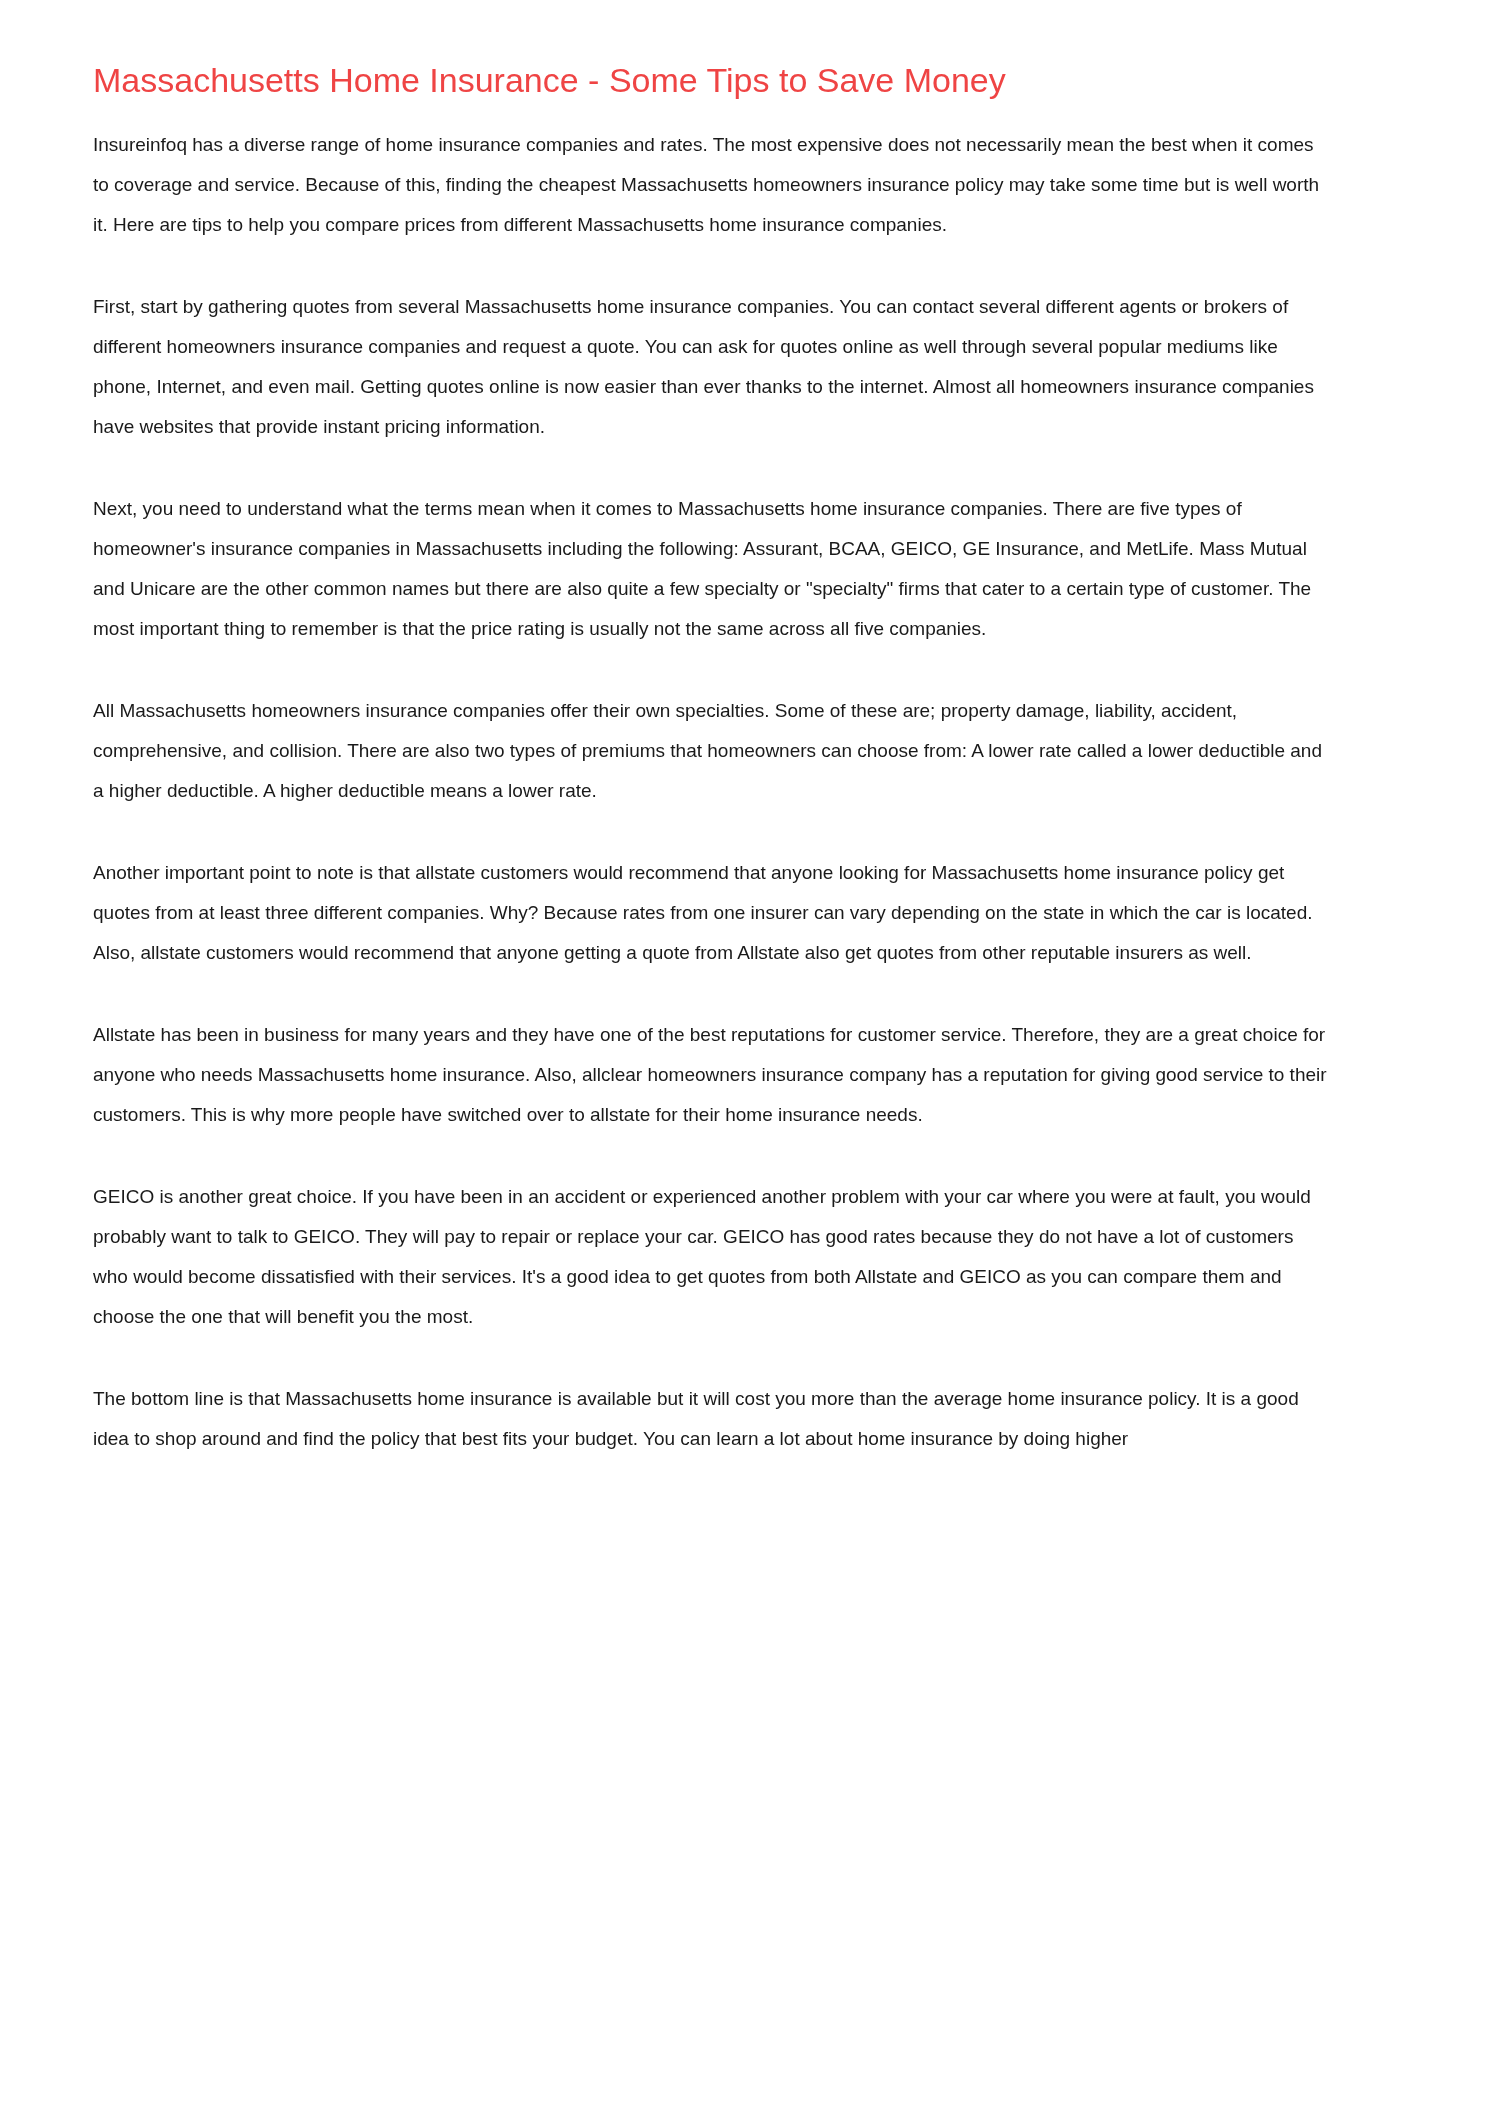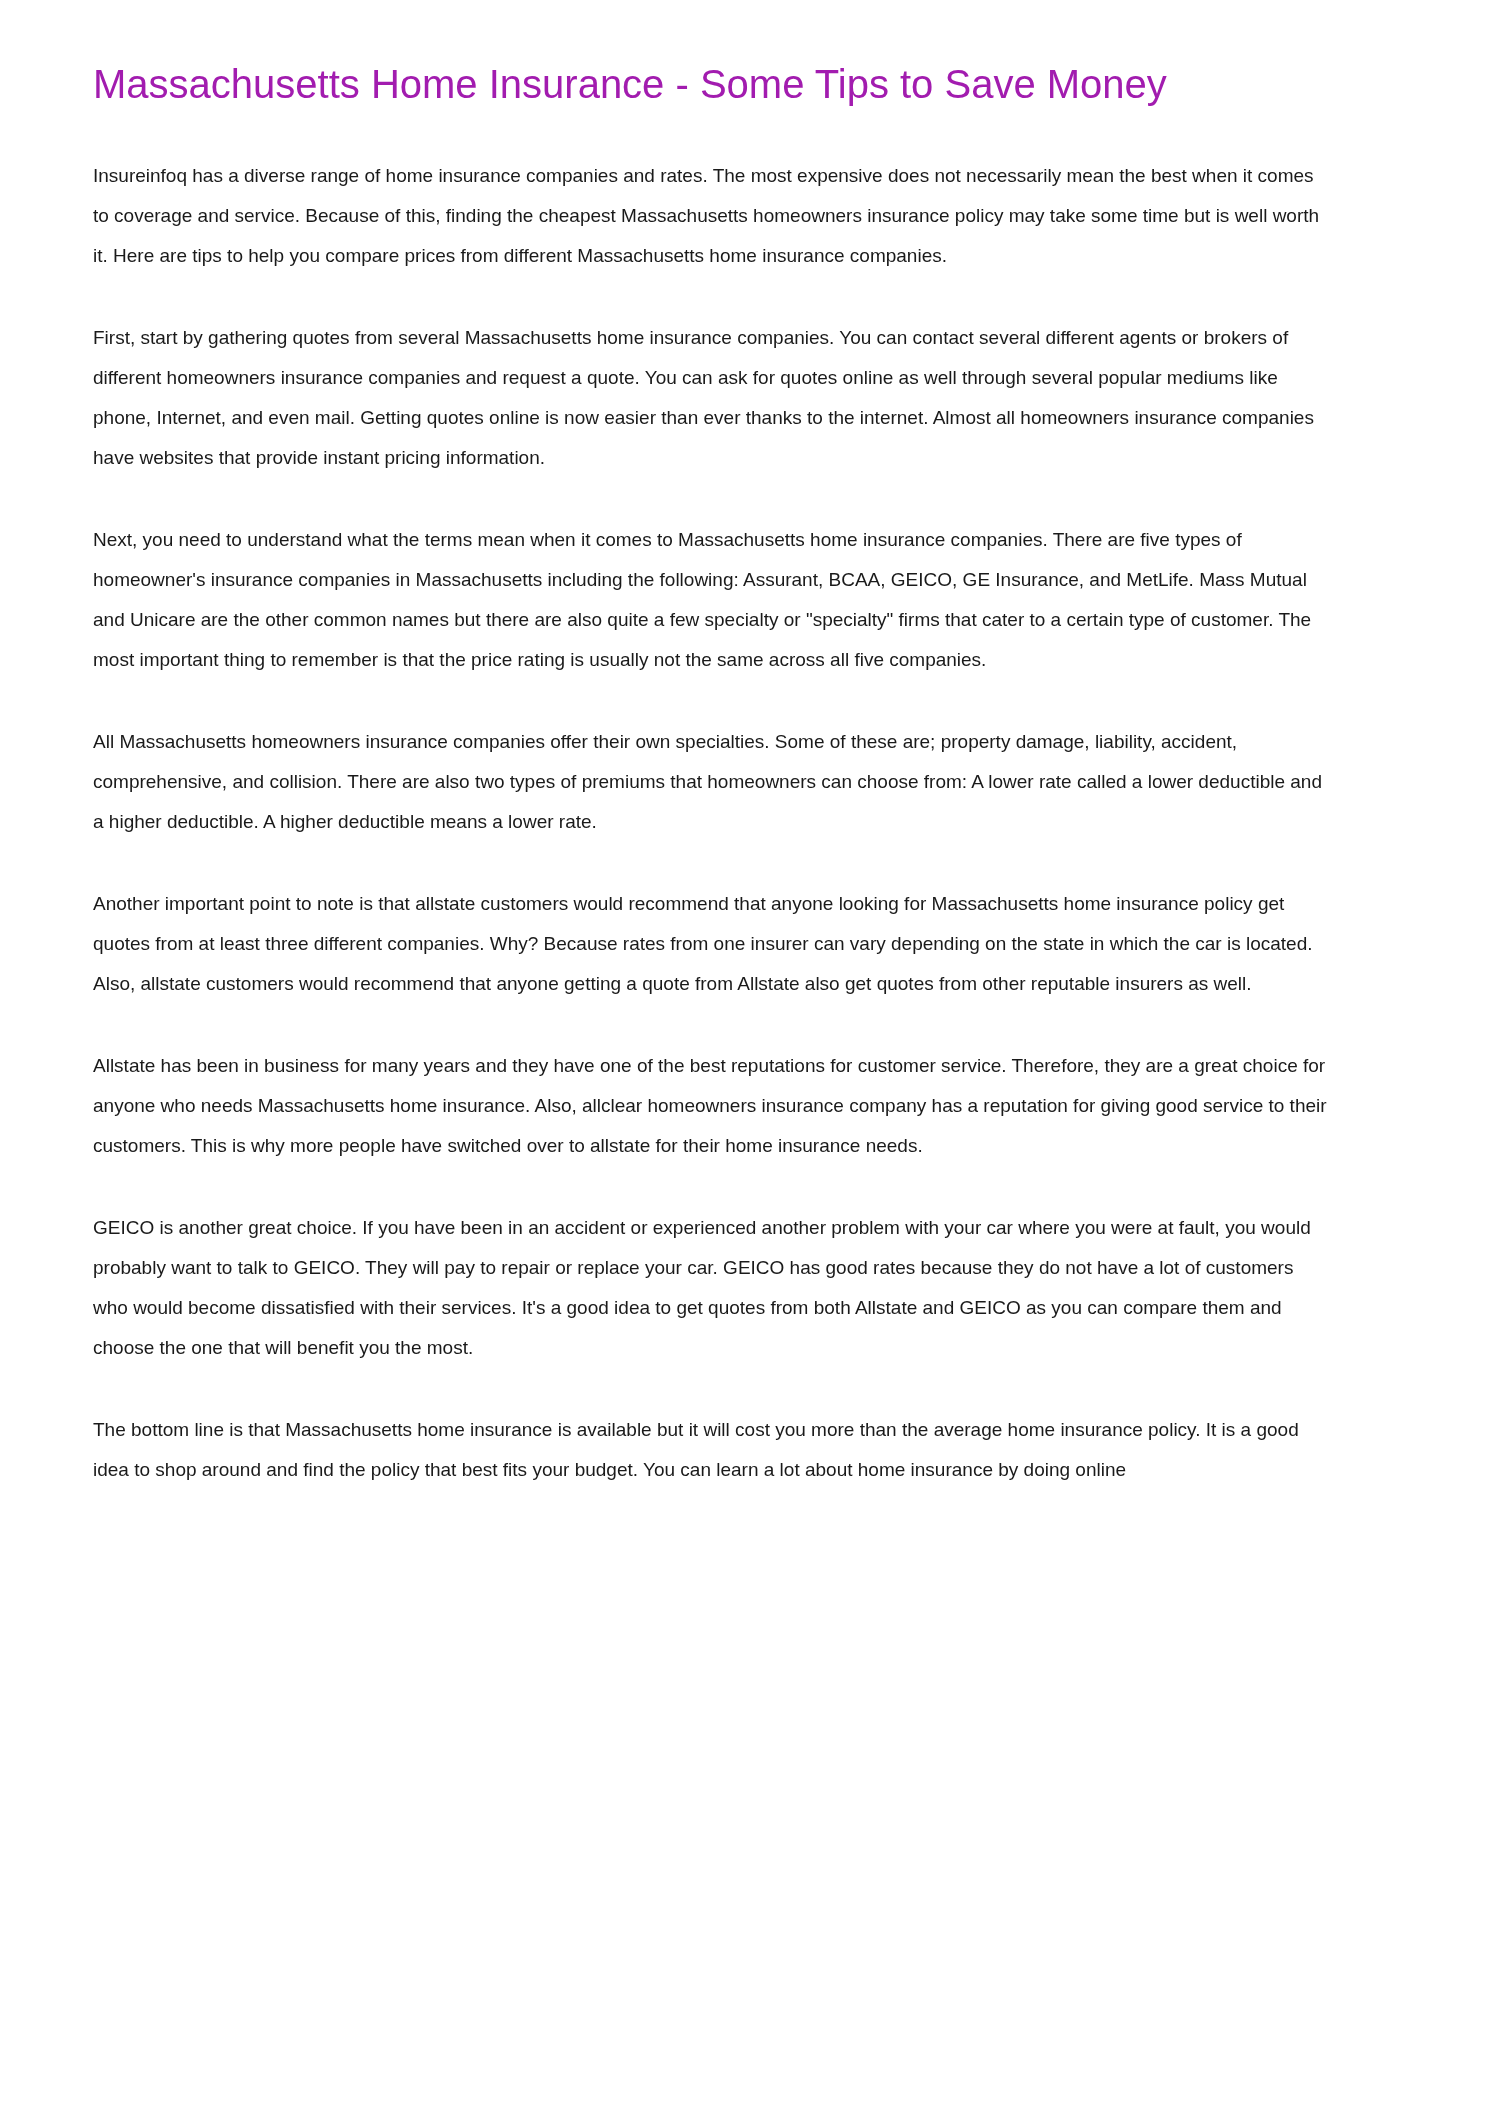--- a/index.html
+++ b/index.html
@@ -18,25 +18,25 @@
     box-sizing: border-box;
     width: 1500px;
     height: 2123px;
     padding: 60px 0 0 93px;
     background: #ffffff;
   }
   .content {
     width: 1240px;
   }
   h1.doc-title {
-    margin: 0 0 48px 0;
-    font-size: 40px;
+    margin: 0 0 24px 0;
+    font-size: 34px;
     line-height: 1.2;
     font-weight: 400;
-    color: #a21caf;
+    color: #ef4444;
     letter-spacing: 0;
   }
   p.doc-paragraph {
     margin: 0 0 42px 0;
     font-size: 19px;
     line-height: 40px;
     font-weight: 400;
     color: #1a1a1a;
   }
 </style>
@@ -54,15 +54,15 @@
     <p class="doc-paragraph">Next, you need to understand what the terms mean when it comes to Massachusetts home insurance companies. There are five types of homeowner's insurance companies in Massachusetts including the following: Assurant, BCAA, GEICO, GE Insurance, and MetLife. Mass Mutual and Unicare are the other common names but there are also quite a few specialty or "specialty" firms that cater to a certain type of customer. The most important thing to remember is that the price rating is usually not the same across all five companies.</p>
 
     <p class="doc-paragraph">All Massachusetts homeowners insurance companies offer their own specialties. Some of these are; property damage, liability, accident, comprehensive, and collision. There are also two types of premiums that homeowners can choose from: A lower rate called a lower deductible and a higher deductible. A higher deductible means a lower rate.</p>
 
     <p class="doc-paragraph">Another important point to note is that allstate customers would recommend that anyone looking for Massachusetts home insurance policy get quotes from at least three different companies. Why? Because rates from one insurer can vary depending on the state in which the car is located. Also, allstate customers would recommend that anyone getting a quote from Allstate also get quotes from other reputable insurers as well.</p>
 
     <p class="doc-paragraph">Allstate has been in business for many years and they have one of the best reputations for customer service. Therefore, they are a great choice for anyone who needs Massachusetts home insurance. Also, allclear homeowners insurance company has a reputation for giving good service to their customers. This is why more people have switched over to allstate for their home insurance needs.</p>
 
     <p class="doc-paragraph">GEICO is another great choice. If you have been in an accident or experienced another problem with your car where you were at fault, you would probably want to talk to GEICO. They will pay to repair or replace your car. GEICO has good rates because they do not have a lot of customers who would become dissatisfied with their services. It's a good idea to get quotes from both Allstate and GEICO as you can compare them and choose the one that will benefit you the most.</p>
 
-    <p class="doc-paragraph">The bottom line is that Massachusetts home insurance is available but it will cost you more than the average home insurance policy. It is a good idea to shop around and find the policy that best fits your budget. You can learn a lot about home insurance by doing online</p>
+    <p class="doc-paragraph">The bottom line is that Massachusetts home insurance is available but it will cost you more than the average home insurance policy. It is a good idea to shop around and find the policy that best fits your budget. You can learn a lot about home insurance by doing higher</p>
   </div>
 </div>
 
 </body></html>

